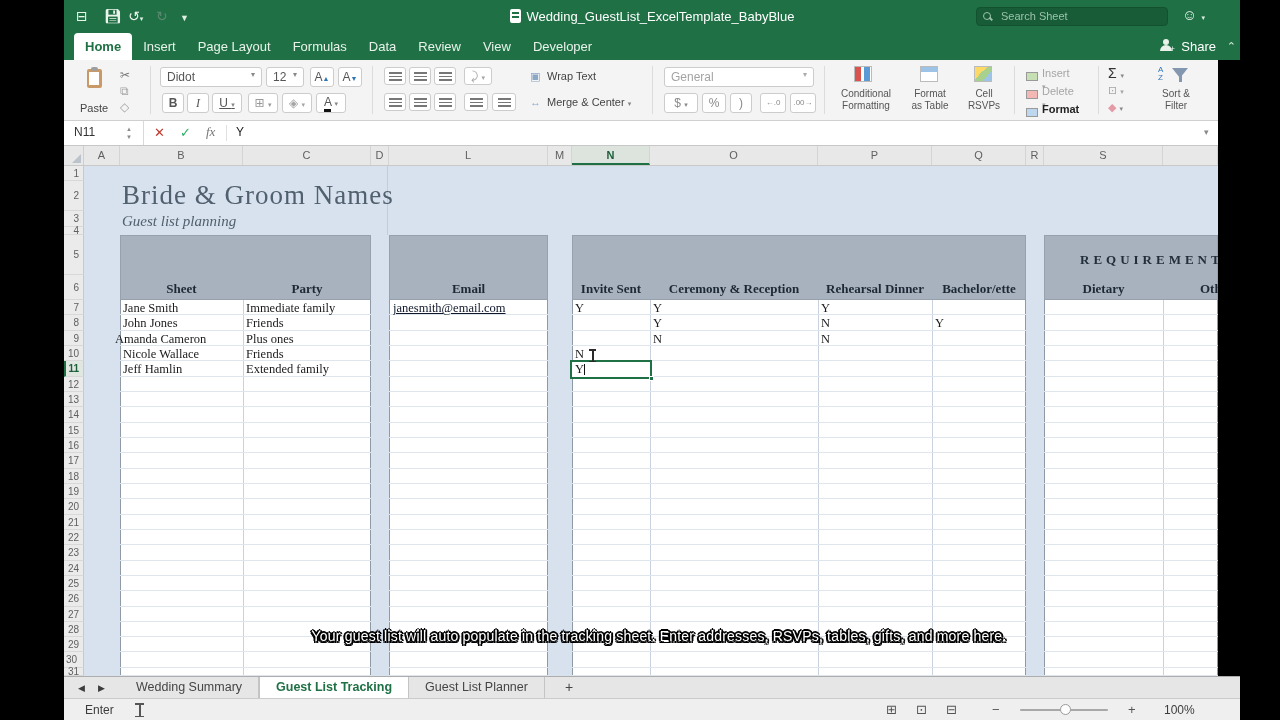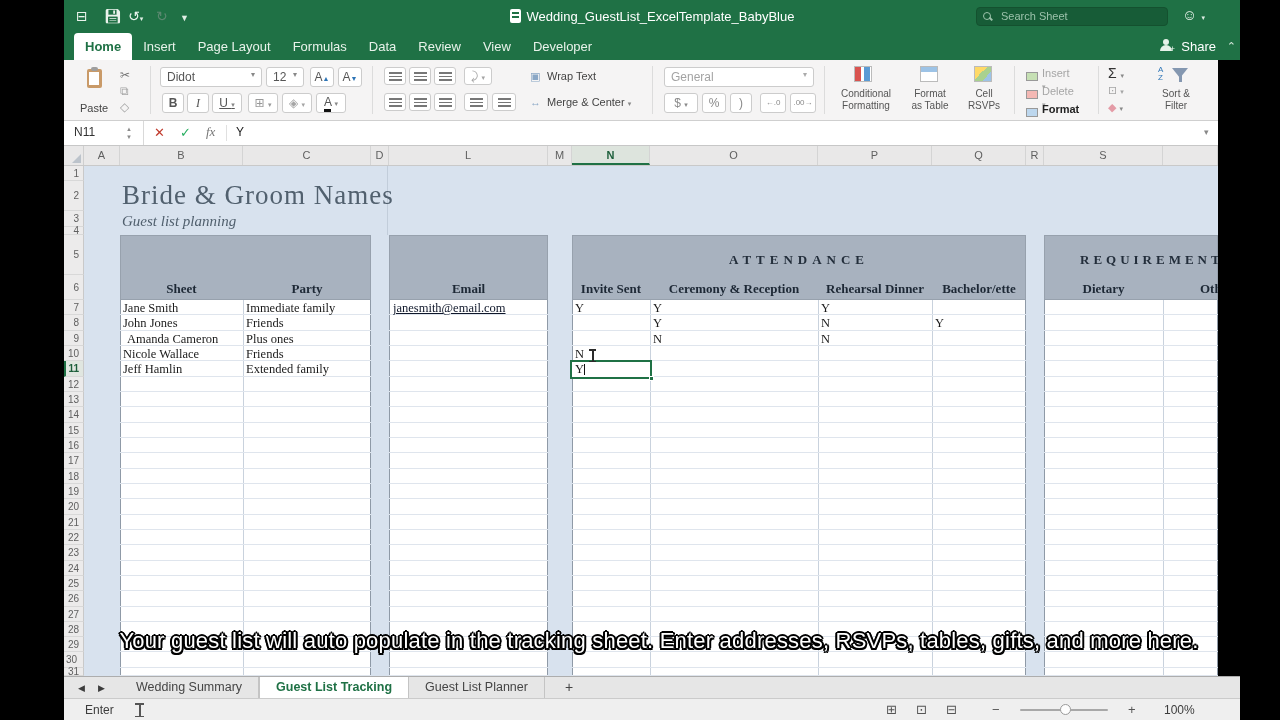--- a/index.html
+++ b/index.html
@@ -102,21 +102,21 @@
   .selcell .val{position:absolute;left:3px;top:0px;font-family:var(--serif);font-size:12.5px;color:#1a1a1a;}
   .caret{position:absolute;left:12px;top:2px;width:1px;height:11px;background:#111;}
   .handle{position:absolute;right:-4px;bottom:-4px;width:5px;height:5px;background:var(--green);border:1px solid #fff;}
   .ibeam{position:absolute;left:524px;top:183px;width:9px;height:13px;z-index:11;}
   .ibeam i{position:absolute;background:#2b2b2b;}
   .ibeam .stem{left:4px;top:0;width:1.5px;height:13px;}
   .ibeam .top{left:1px;top:0;width:7px;height:1.5px;}
   .ibeam .bot{left:1px;bottom:0;width:7px;height:1.5px;}
 
   
-  .caption{left:0;top:628px;width:1154px;text-align:center;font-size:22px;font-weight:500;color:#fff;letter-spacing:.2px;z-index:50;
+  .caption{left:0;top:628px;width:1154px;text-align:center;font-size:14px;font-weight:500;color:#fff;letter-spacing:.2px;z-index:50;
     text-shadow:2px 0 0 #000,-2px 0 0 #000,0 2px 0 #000,0 -2px 0 #000,1.5px 1.5px 0 #000,-1.5px 1.5px 0 #000,1.5px -1.5px 0 #000,-1.5px -1.5px 0 #000;padding-left:36px;}
 
   
   .blackstrip{left:1154px;top:60px;width:22px;height:616px;background:#000;z-index:40;}
 
   
   .sheettabs{left:0;top:676px;width:1176px;height:22px;background:#e6e6e6;border-top:1px solid #adadad;}
   .navarrow{position:absolute;top:0;height:22px;line-height:22px;color:#3c3c3c;font-size:9px;}
   #stabs{position:absolute;left:56px;top:0;height:22px;display:flex;}
   .stab{height:22px;line-height:21px;padding:0 16px;font-size:12.5px;color:#454545;border-right:1px solid #c4c4c4;}
@@ -430,21 +430,20 @@
           <div class="hline" style="left: 980px; top: 485px; width: 174px;"></div>
           <div class="hline" style="left: 980px; top: 501px; width: 174px;"></div>
           <div class="hline" style="left: 980px; top: 509px; width: 174px;"></div>
         </div>
 
     <div class="band" style="left:56px;top:69px;width:251px;height:65px"></div>
     <div class="band" style="left:325px;top:69px;width:159px;height:65px"></div>
     <div class="band" style="left:508px;top:69px;width:454px;height:65px"></div>
     <div class="band" style="left:980px;top:69px;width:174px;height:65px"></div>
 
-    <div class="bandtitle" style="left:508px;top:86px;width:454px;letter-spacing:5px">ATTENDANCE</div>
     <div class="bandtitle" style="left:1016px;top:86px;text-align:left;letter-spacing:4px">REQUIREMENTS</div>
 
     <div class="colname" style="left:56px;top:115px;width:123px">Sheet</div>
     <div class="colname" style="left:179px;top:115px;width:128px">Party</div>
     <div class="colname" style="left:325px;top:115px;width:159px">Email</div>
     <div class="colname" style="left:508px;top:115px;width:78px">Invite Sent</div>
     <div class="colname" style="left:586px;top:115px;width:168px">Ceremony &amp; Reception</div>
     <div class="colname" style="left:754px;top:115px;width:114px">Rehearsal Dinner</div>
     <div class="colname" style="left:868px;top:115px;width:94px">Bachelor/ette</div>
     <div class="colname" style="left:980px;top:115px;width:119px">Dietary</div>
@@ -458,21 +457,21 @@
           <div class="cellval" style="left: 182px; top: 135px; width: 122px; height: 28px; line-height: 14px;">Immediate family</div>
           <div class="cellval link" style="left: 329px; top: 135px; width: 152px; height: 14px; line-height: 14px;">janesmith@email.com</div>
           <div class="cellval" style="left: 511px; top: 135px; width: 72px; height: 14px; line-height: 14px;">Y</div>
           <div class="cellval" style="left: 589px; top: 135px; width: 162px; height: 14px; line-height: 14px;">Y</div>
           <div class="cellval" style="left: 757px; top: 135px; width: 108px; height: 14px; line-height: 14px;">Y</div>
           <div class="cellval" style="left: 59px; top: 150px; width: 117px; height: 15px; line-height: 15px;">John Jones</div>
           <div class="cellval" style="left: 182px; top: 150px; width: 122px; height: 15px; line-height: 15px;">Friends</div>
           <div class="cellval" style="left: 589px; top: 150px; width: 162px; height: 15px; line-height: 15px;">Y</div>
           <div class="cellval" style="left: 757px; top: 150px; width: 108px; height: 15px; line-height: 15px;">N</div>
           <div class="cellval" style="left: 871px; top: 150px; width: 88px; height: 15px; line-height: 15px;">Y</div>
-          <div class="cellval" style="left: 63px; top: 166px; width: 117px; height: 14px; line-height: 14px;">Amanda Cameron</div>
+          <div class="cellval" style="left: 51px; top: 166px; width: 117px; height: 14px; line-height: 14px;">Amanda Cameron</div>
           <div class="cellval" style="left: 182px; top: 166px; width: 122px; height: 14px; line-height: 14px;">Plus ones</div>
           <div class="cellval" style="left: 589px; top: 166px; width: 162px; height: 14px; line-height: 14px;">N</div>
           <div class="cellval" style="left: 757px; top: 166px; width: 108px; height: 14px; line-height: 14px;">N</div>
           <div class="cellval" style="left: 59px; top: 181px; width: 117px; height: 14px; line-height: 14px;">Nicole Wallace</div>
           <div class="cellval" style="left: 182px; top: 181px; width: 122px; height: 14px; line-height: 14px;">Friends</div>
           <div class="cellval" style="left: 511px; top: 181px; width: 72px; height: 14px; line-height: 14px;">N</div>
           <div class="cellval" style="left: 59px; top: 196px; width: 117px; height: 15px; line-height: 15px;">Jeff Hamlin</div>
           <div class="cellval" style="left: 182px; top: 196px; width: 122px; height: 15px; line-height: 15px;">Extended family</div>
         </div>
 

